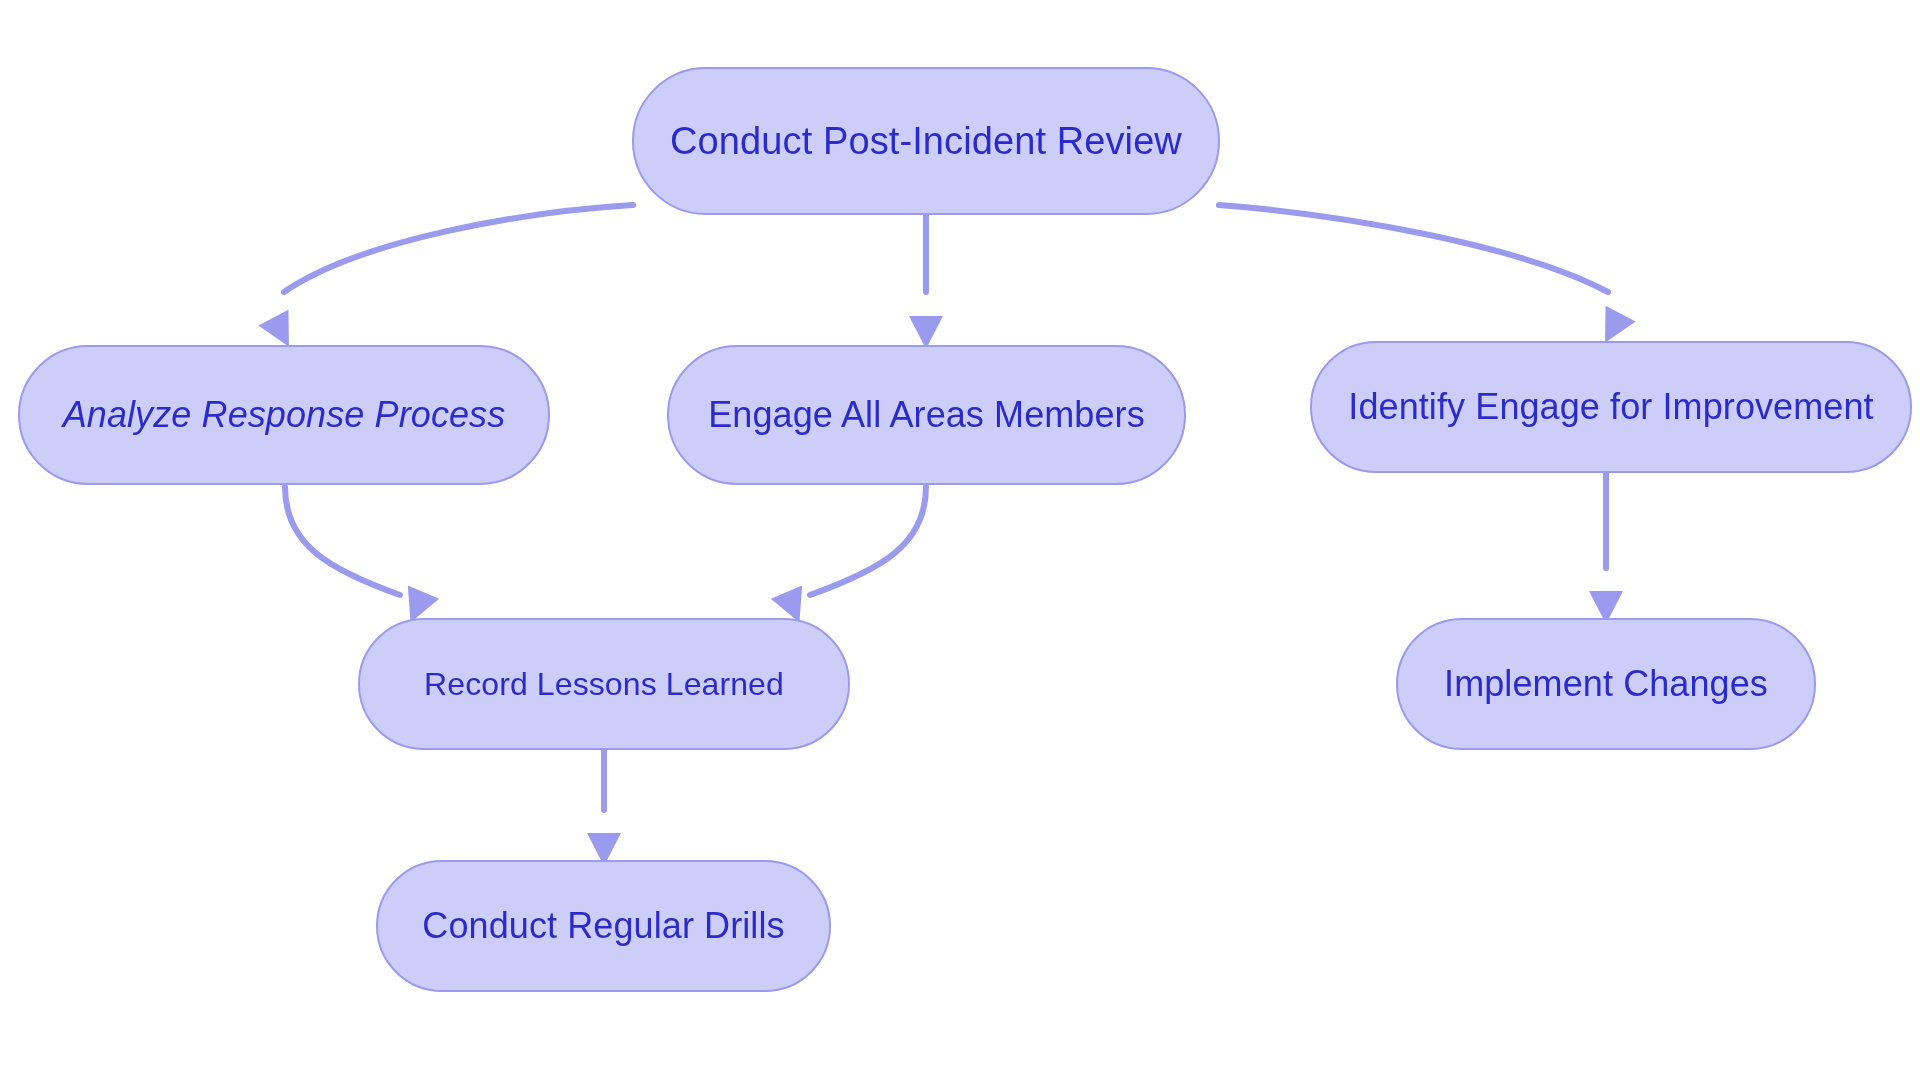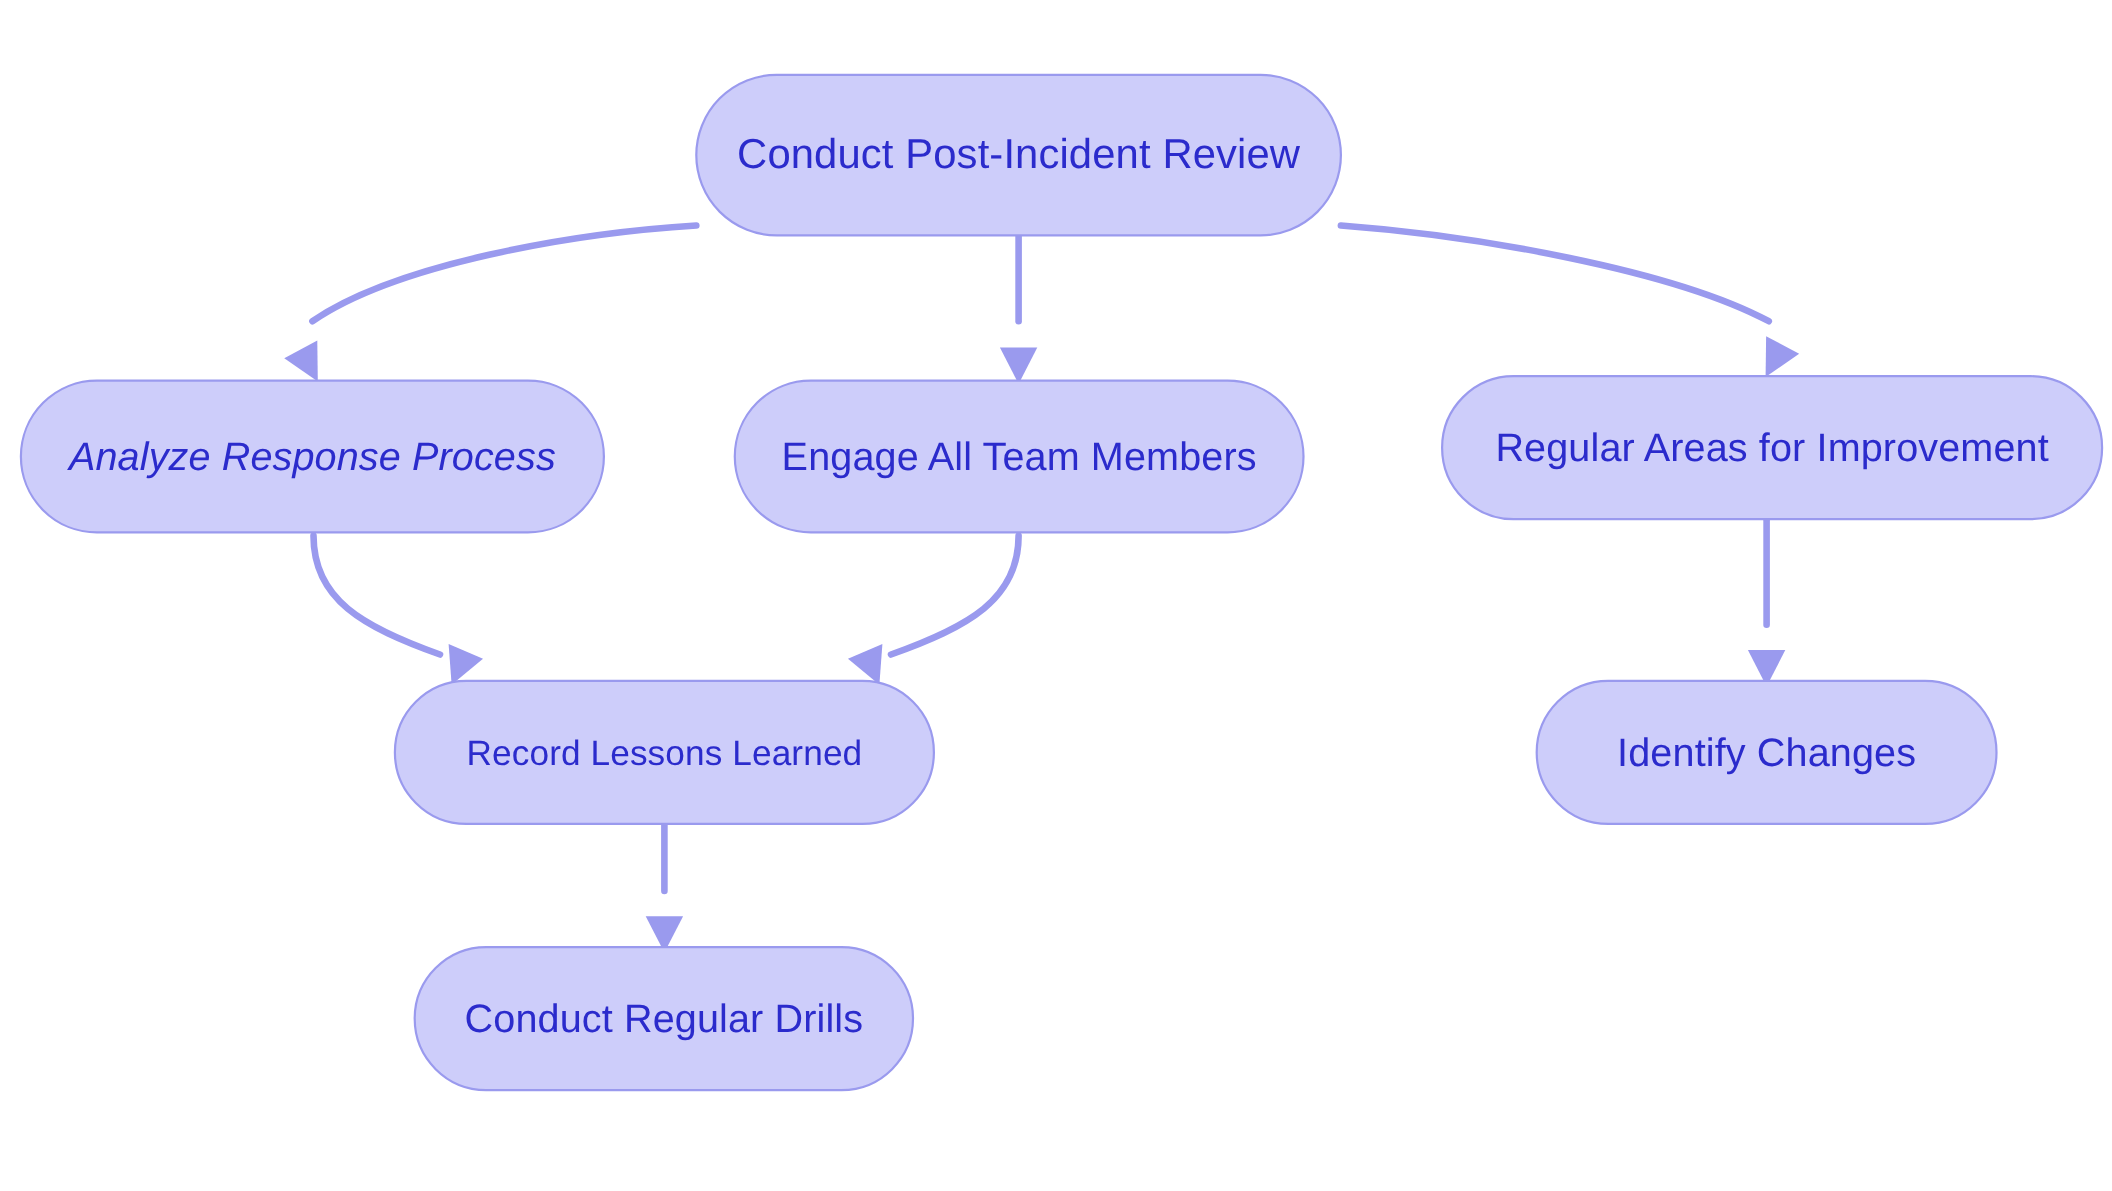--- a/index.html
+++ b/index.html
@@ -97,32 +97,32 @@
 
   <div class="node" style="left: 632px; top: 67px; width: 588px; height: 148px; font-size: 38px; background: rgb(205, 205, 250); border-color: rgb(154, 154, 238); color: rgb(43, 43, 204);">
     <span class="node-label">Conduct Post-Incident Review</span>
   </div>
 
   <div class="node" style="left: 18px; top: 345px; width: 532px; height: 140px; font-size: 36px; background: rgb(205, 205, 250); border-color: rgb(154, 154, 238); color: rgb(43, 43, 204); font-style: italic;">
     <span class="node-label">Analyze Response Process</span>
   </div>
 
   <div class="node" style="left: 667px; top: 345px; width: 519px; height: 140px; font-size: 36px; background: rgb(205, 205, 250); border-color: rgb(154, 154, 238); color: rgb(43, 43, 204);">
-    <span class="node-label">Engage All Team Members</span>
+    <span class="node-label">Engage All Areas Members</span>
   </div>
 
   <div class="node" style="left: 1310px; top: 341px; width: 602px; height: 132px; font-size: 36px; background: rgb(205, 205, 250); border-color: rgb(154, 154, 238); color: rgb(43, 43, 204);">
-    <span class="node-label">Regular Areas for Improvement</span>
+    <span class="node-label">Identify Engage for Improvement</span>
   </div>
 
   <div class="node" style="left: 358px; top: 618px; width: 492px; height: 132px; font-size: 32px; background: rgb(205, 205, 250); border-color: rgb(154, 154, 238); color: rgb(43, 43, 204);">
     <span class="node-label">Record Lessons Learned</span>
   </div>
 
   <div class="node" style="left: 1396px; top: 618px; width: 420px; height: 132px; font-size: 36px; background: rgb(205, 205, 250); border-color: rgb(154, 154, 238); color: rgb(43, 43, 204);">
-    <span class="node-label">Identify Changes</span>
+    <span class="node-label">Implement Changes</span>
   </div>
 
   <div class="node" style="left: 376px; top: 860px; width: 455px; height: 132px; font-size: 36px; background: rgb(205, 205, 250); border-color: rgb(154, 154, 238); color: rgb(43, 43, 204);">
     <span class="node-label">Conduct Regular Drills</span>
   </div>
 
 </div>
 
 </body></html>

